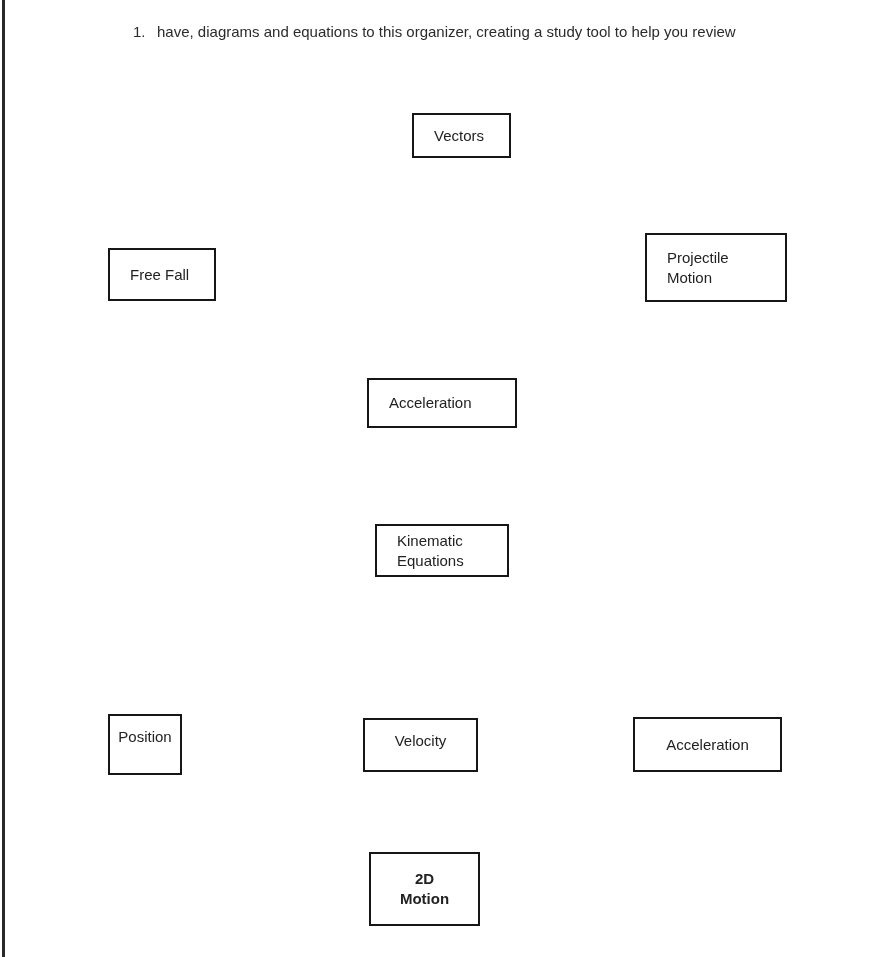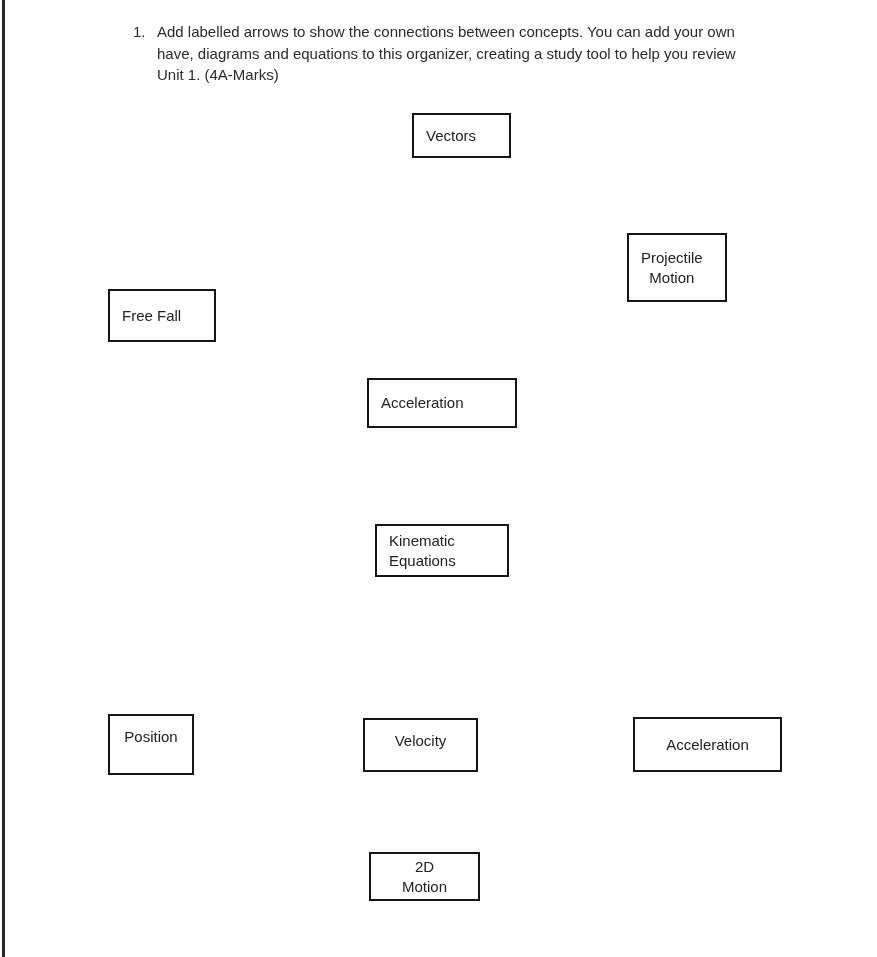--- a/index.html
+++ b/index.html
@@ -47,54 +47,52 @@
     display: flex;
     font-size: 15px;
     line-height: 20px;
     color: #222222;
   }
   .box .label {
     white-space: pre-line;
   }
   .align-left {
     align-items: center;
-    padding-left: 12px;
+    padding-left: 20px;
   }
   .align-center {
     align-items: center;
     justify-content: center;
     text-align: center;
   }
   .align-top-center {
     align-items: flex-start;
     justify-content: center;
     text-align: center;
     padding-top: 11px;
   }
   #box-vectors        { left: 412px; top: 113px; width: 99px;  height: 45px; }
-  #box-free-fall      { left: 108px; top: 248px; width: 108px; height: 53px; margin-top: 41px; }
-  #box-projectile     { left: 627px; top: 233px; width: 100px; height: 69px; text-align: center; }
+  #box-free-fall      { left: 108px; top: 248px; width: 108px; height: 53px; }
+  #box-projectile     { left: 645px; top: 233px; width: 142px; height: 69px; }
   #box-accel-mid      { left: 367px; top: 378px; width: 150px; height: 50px; }
   #box-kinematic      { left: 375px; top: 524px; width: 134px; height: 53px; }
-  #box-position       { left: 108px; top: 714px; width: 86px;  height: 61px; }
+  #box-position       { left: 108px; top: 714px; width: 74px;  height: 61px; }
   #box-velocity       { left: 363px; top: 718px; width: 115px; height: 54px; }
   #box-accel-right    { left: 633px; top: 717px; width: 149px; height: 55px; }
-  #box-2d-motion      { left: 369px; top: 852px; width: 111px; height: 49px; }
+  #box-2d-motion      { left: 369px; top: 852px; width: 111px; height: 74px; font-weight: bold; }
 </style>
 </head>
 <body>
 
 <div class="page-edge"></div>
 
 <div class="instructions">
   <div class="marker">1.</div>
   <div class="lines">
-    <div>Add labelled arrows to show the connections between concepts. You can add your own</div>
     <div>have, diagrams and equations to this organizer, creating a study tool to help you review</div>
-    <div>Unit 1. (4A-Marks)</div>
   </div>
 </div>
 
 <div id="box-vectors" class="box align-left">
   <span class="label">Vectors</span>
 </div>
 
 <div id="box-free-fall" class="box align-left">
   <span class="label">Free Fall</span>
 </div>

